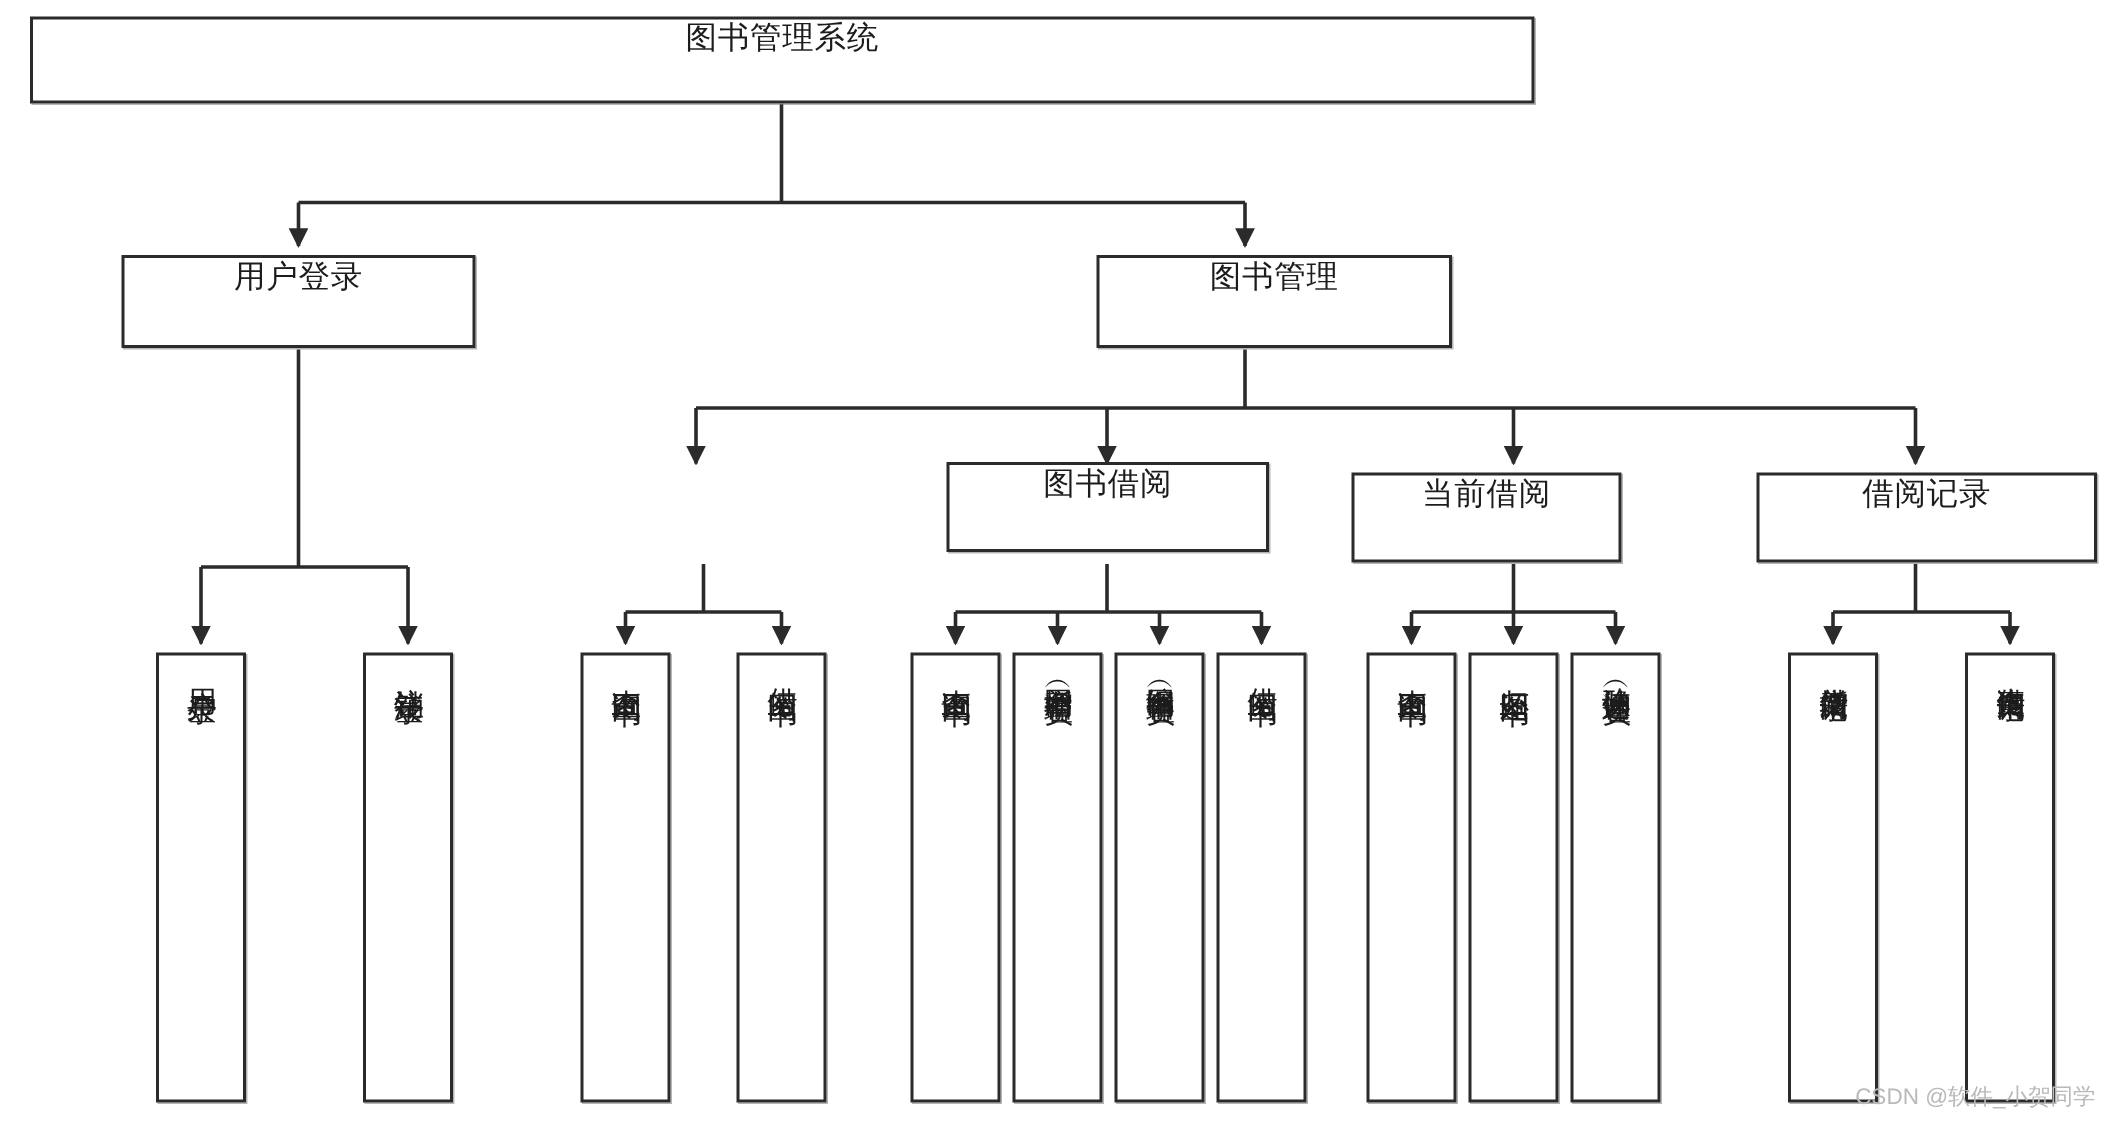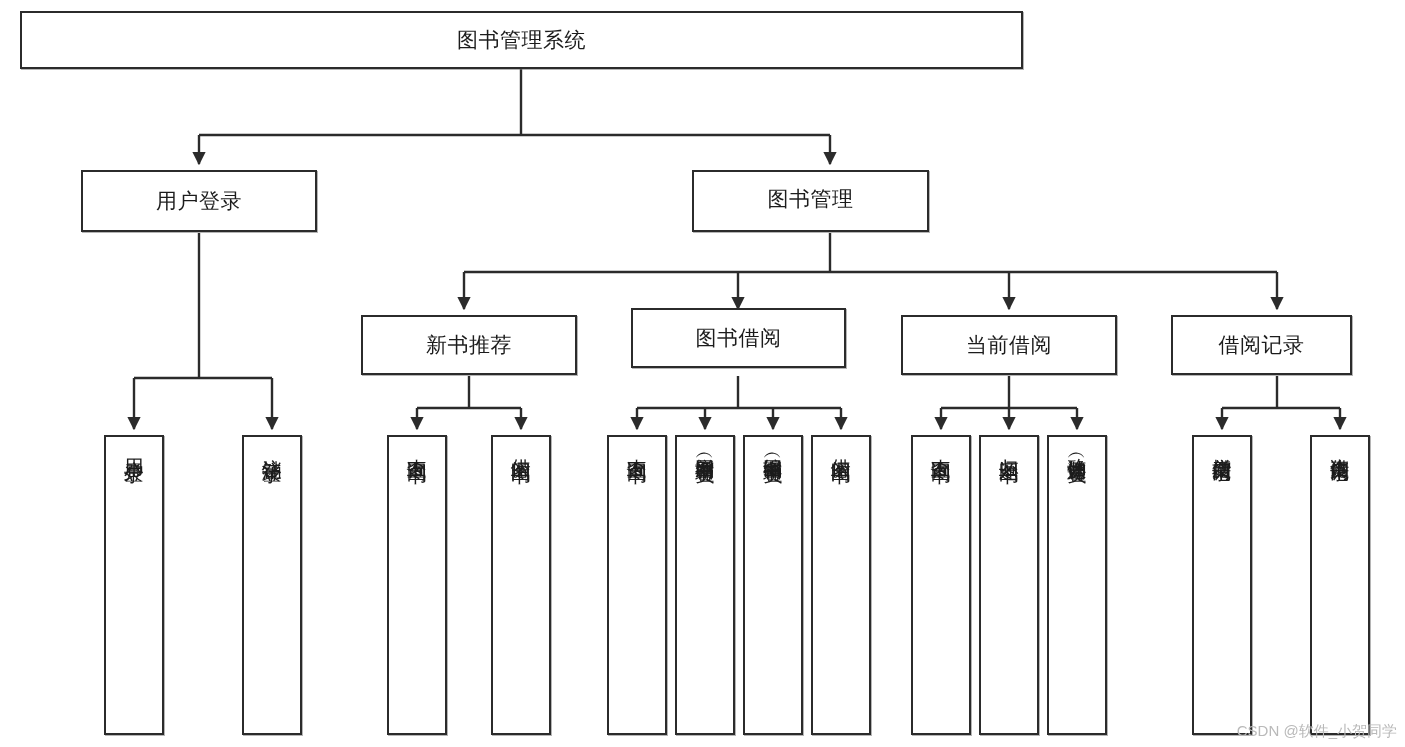--- a/index.html
+++ b/index.html
@@ -23,21 +23,21 @@
     top: 0;
     width: 1405px;
     height: 747px;
   }
   .node {
     position: absolute;
     box-sizing: border-box;
     border: 2px solid #2b2b2b;
     background: #ffffff;
     display: flex;
-    align-items: center;
+    align-items: flex-start;
     justify-content: center;
     box-shadow: 1px 1px 0 rgba(120,120,120,0.55);
   }
   .node-label {
     color: #1c1c1c;
     letter-spacing: 0.5px;
     white-space: nowrap;
   }
   .node.horizontal .node-label {
     font-size: 21px;
@@ -128,34 +128,31 @@
     </g>
   </svg>
 
   <div class="node root horizontal" style="left:20px; top:11px; width:1003px; height:58px;">
     <span class="node-label">图书管理系统</span>
   </div>
 
   <div class="node horizontal" style="left:81px; top:170px; width:236px; height:62px;">
     <span class="node-label">用户登录</span>
   </div>
-  <div class="node horizontal" style="left:692px; top:170px; width:237px; height:62px;font-family:Liberation Mono, monospace;">
+  <div class="node horizontal" style="left:731px; top:170px; width:237px; height:62px;">
     <span class="node-label">图书管理</span>
   </div>
 
-  <div class="node horizontal" style="left:361px; top:315px; width:216px; height:60px;">
-    <span class="node-label">新书推荐</span>
-  </div>
   <div class="node horizontal" style="left:631px; top:308px; width:215px; height:60px;">
     <span class="node-label">图书借阅</span>
   </div>
-  <div class="node horizontal" style="left:901px; top:315px; width:216px; height:60px;">
+  <div class="node horizontal" style="left:901px; top:315px; width:180px; height:60px;">
     <span class="node-label">当前借阅</span>
   </div>
-  <div class="node horizontal" style="left:1171px; top:315px; width:181px; height:60px;">
+  <div class="node horizontal" style="left:1171px; top:315px; width:227px; height:60px;">
     <span class="node-label">借阅记录</span>
   </div>
 
   <div class="node vertical" style="left:104px; top:435px; width:60px; height:300px;">
     <span class="node-label">用户登录</span>
   </div>
   <div class="node vertical" style="left:242px; top:435px; width:60px; height:300px;">
     <span class="node-label">注销登录</span>
   </div>
 

